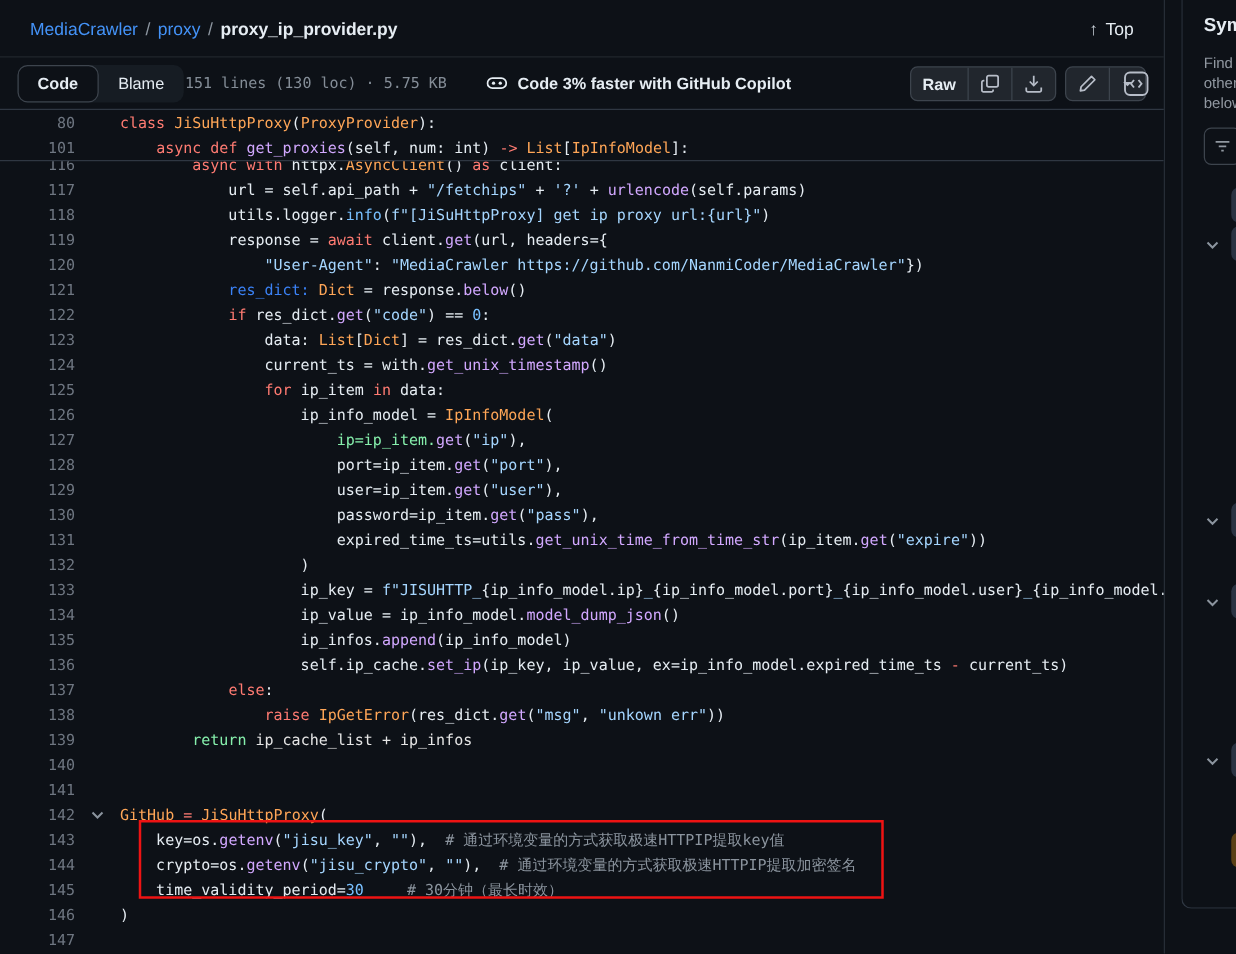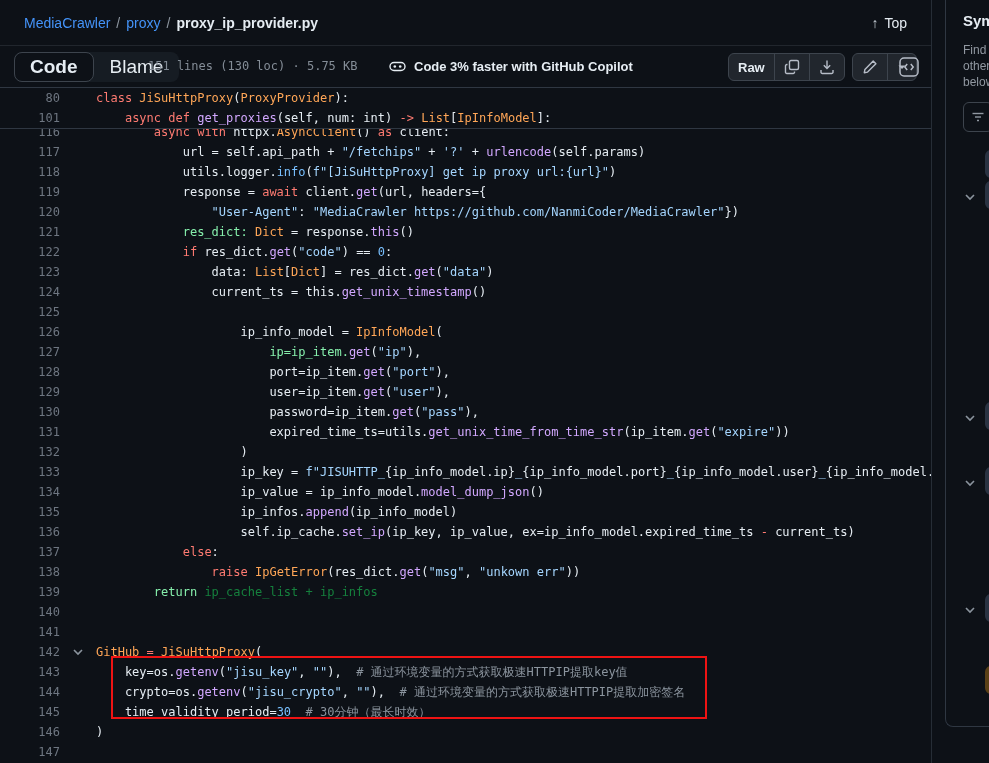--- a/index.html
+++ b/index.html
@@ -16,21 +16,21 @@
   .crumbbar a { color:#4493f8; text-decoration:none; cursor:pointer; }
   .crumb-sep { color:#8d96a0; padding:0 6px; }
   .crumb-file { font-weight:700; color:#e6edf3; }
   .topbtn { margin-left:auto; display:flex; align-items:center; gap:6px;
             font-size:14px; color:#e6edf3; cursor:pointer; }
   .topbtn .arrow { color:#c9d1d9; font-size:14px; }
 
   .toolbar { position:relative; height:42px; border-bottom:1px solid #2f3742; }
   .seg { position:absolute; left:14px; top:6px; height:30px; display:flex;
          background:#161c23; border-radius:8px; }
-  .seg .item { padding:0 15px; height:30px; line-height:28px; font-size:19px;
+  .seg .item { padding:0 15px; height:30px; line-height:28px; font-size:13px;
                color:#e6edf3; border-radius:8px; border:1px solid transparent; cursor:pointer; }
   .seg .active { background:#0d1117; border-color:#3d444d; font-weight:700; }
   .filemeta { position:absolute; left:148px; top:13px; font-size:12px; color:#848d97;
               font-family:"DejaVu Sans Mono", monospace; }
   .copilot { position:absolute; left:389px; top:12px; display:flex; gap:8px;
              align-items:center; font-size:13px; font-weight:700; color:#e6edf3; }
   .btngroup { position:absolute; top:7px; height:28px; display:flex;
               border:1px solid #3d444d; border-radius:6px; background:#21262d; overflow:hidden; }
   .btngroup .btn { height:26px; display:flex; align-items:center; padding:0 9px;
                    font-size:13px; font-weight:700; color:#e6edf3; cursor:pointer;
@@ -148,47 +148,47 @@
         <div class="crow"><div class="ln">101</div><div class="foldcell"></div><div class="codetext"><span style="color: rgb(230, 237, 243);">    </span><span style="color: rgb(255, 123, 114);">async</span><span style="color: rgb(230, 237, 243);"> </span><span style="color: rgb(255, 123, 114);">def</span><span style="color: rgb(230, 237, 243);"> </span><span style="color: rgb(210, 168, 255);">get_proxies</span><span style="color: rgb(230, 237, 243);">(self, num: int) </span><span style="color: rgb(255, 123, 114);">-&gt;</span><span style="color: rgb(230, 237, 243);"> </span><span style="color: rgb(255, 166, 87);">List</span><span style="color: rgb(230, 237, 243);">[</span><span style="color: rgb(255, 166, 87);">IpInfoModel</span><span style="color: rgb(230, 237, 243);">]:</span></div></div>
       </div>
     <div class="clipwrap" id="clippedLine">
         <div class="crow"><div class="ln">116</div><div class="foldcell"></div><div class="codetext"><span style="color: rgb(230, 237, 243);">        </span><span style="color: rgb(255, 123, 114);">async</span><span style="color: rgb(230, 237, 243);"> </span><span style="color: rgb(255, 123, 114);">with</span><span style="color: rgb(230, 237, 243);"> httpx.</span><span style="color: rgb(255, 166, 87);">AsyncClient</span><span style="color: rgb(230, 237, 243);">() </span><span style="color: rgb(255, 123, 114);">as</span><span style="color: rgb(230, 237, 243);"> client:</span></div></div>
       </div>
     <div id="codeLines">
         <div class="crow"><div class="ln">117</div><div class="foldcell"></div><div class="codetext"><span style="color: rgb(230, 237, 243);">            url = self.api_path + </span><span style="color: rgb(165, 214, 255);">"/fetchips"</span><span style="color: rgb(230, 237, 243);"> + </span><span style="color: rgb(165, 214, 255);">'?'</span><span style="color: rgb(230, 237, 243);"> + </span><span style="color: rgb(210, 168, 255);">urlencode</span><span style="color: rgb(230, 237, 243);">(self.params)</span></div></div>
         <div class="crow"><div class="ln">118</div><div class="foldcell"></div><div class="codetext"><span style="color: rgb(230, 237, 243);">            utils.logger.</span><span style="color: rgb(121, 192, 255);">info</span><span style="color: rgb(230, 237, 243);">(</span><span style="color: rgb(165, 214, 255);">f"[JiSuHttpProxy] get ip proxy url:{url}"</span><span style="color: rgb(230, 237, 243);">)</span></div></div>
         <div class="crow"><div class="ln">119</div><div class="foldcell"></div><div class="codetext"><span style="color: rgb(230, 237, 243);">            response = </span><span style="color: rgb(255, 123, 114);">await</span><span style="color: rgb(230, 237, 243);"> client.</span><span style="color: rgb(210, 168, 255);">get</span><span style="color: rgb(230, 237, 243);">(url, headers={</span></div></div>
         <div class="crow"><div class="ln">120</div><div class="foldcell"></div><div class="codetext"><span style="color: rgb(230, 237, 243);">                </span><span style="color: rgb(165, 214, 255);">"User-Agent"</span><span style="color: rgb(230, 237, 243);">: </span><span style="color: rgb(165, 214, 255);">"MediaCrawler https://github.com/NanmiCoder/MediaCrawler"</span><span style="color: rgb(230, 237, 243);">})</span></div></div>
-        <div class="crow"><div class="ln">121</div><div class="foldcell"></div><div class="codetext"><span style="color: #86efac;">            res_dict: </span><span style="color: rgb(255, 166, 87);">Dict</span><span style="color: rgb(230, 237, 243);"> = response.</span><span style="color: rgb(210, 168, 255);">this</span><span style="color: rgb(230, 237, 243);">()</span></div></div>
+        <div class="crow"><div class="ln">121</div><div class="foldcell"></div><div class="codetext"><span style="color: #3b82f6;">            res_dict: </span><span style="color: rgb(255, 166, 87);">Dict</span><span style="color: rgb(230, 237, 243);"> = response.</span><span style="color: rgb(210, 168, 255);">below</span><span style="color: rgb(230, 237, 243);">()</span></div></div>
         <div class="crow"><div class="ln">122</div><div class="foldcell"></div><div class="codetext"><span style="color: rgb(230, 237, 243);">            </span><span style="color: rgb(255, 123, 114);">if</span><span style="color: rgb(230, 237, 243);"> res_dict.</span><span style="color: rgb(210, 168, 255);">get</span><span style="color: rgb(230, 237, 243);">(</span><span style="color: rgb(165, 214, 255);">"code"</span><span style="color: rgb(230, 237, 243);">) == </span><span style="color: rgb(121, 192, 255);">0</span><span style="color: rgb(230, 237, 243);">:</span></div></div>
         <div class="crow"><div class="ln">123</div><div class="foldcell"></div><div class="codetext"><span style="color: rgb(230, 237, 243);">                data: </span><span style="color: rgb(255, 166, 87);">List</span><span style="color: rgb(230, 237, 243);">[</span><span style="color: rgb(255, 166, 87);">Dict</span><span style="color: rgb(230, 237, 243);">] = res_dict.</span><span style="color: rgb(210, 168, 255);">get</span><span style="color: rgb(230, 237, 243);">(</span><span style="color: rgb(165, 214, 255);">"data"</span><span style="color: rgb(230, 237, 243);">)</span></div></div>
-        <div class="crow"><div class="ln">124</div><div class="foldcell"></div><div class="codetext"><span style="color: rgb(230, 237, 243);">                current_ts = this.</span><span style="color: rgb(210, 168, 255);">get_unix_timestamp</span><span style="color: rgb(230, 237, 243);">()</span></div></div>
-        <div class="crow"><div class="ln">125</div><div class="foldcell"></div></div>
+        <div class="crow"><div class="ln">124</div><div class="foldcell"></div><div class="codetext"><span style="color: rgb(230, 237, 243);">                current_ts = with.</span><span style="color: rgb(210, 168, 255);">get_unix_timestamp</span><span style="color: rgb(230, 237, 243);">()</span></div></div>
+        <div class="crow"><div class="ln">125</div><div class="foldcell"></div><div class="codetext"><span style="color: rgb(230, 237, 243);">                </span><span style="color: rgb(255, 123, 114);">for</span><span style="color: rgb(230, 237, 243);"> ip_item </span><span style="color: rgb(255, 123, 114);">in</span><span style="color: rgb(230, 237, 243);"> data:</span></div></div>
         <div class="crow"><div class="ln">126</div><div class="foldcell"></div><div class="codetext"><span style="color: rgb(230, 237, 243);">                    ip_info_model = </span><span style="color: rgb(255, 166, 87);">IpInfoModel</span><span style="color: rgb(230, 237, 243);">(</span></div></div>
         <div class="crow"><div class="ln">127</div><div class="foldcell"></div><div class="codetext"><span style="color: #86efac;">                        ip=ip_item.</span><span style="color: rgb(210, 168, 255);">get</span><span style="color: rgb(230, 237, 243);">(</span><span style="color: rgb(165, 214, 255);">"ip"</span><span style="color: rgb(230, 237, 243);">),</span></div></div>
         <div class="crow"><div class="ln">128</div><div class="foldcell"></div><div class="codetext"><span style="color: rgb(230, 237, 243);">                        port=ip_item.</span><span style="color: rgb(210, 168, 255);">get</span><span style="color: rgb(230, 237, 243);">(</span><span style="color: rgb(165, 214, 255);">"port"</span><span style="color: rgb(230, 237, 243);">),</span></div></div>
         <div class="crow"><div class="ln">129</div><div class="foldcell"></div><div class="codetext"><span style="color: rgb(230, 237, 243);">                        user=ip_item.</span><span style="color: rgb(210, 168, 255);">get</span><span style="color: rgb(230, 237, 243);">(</span><span style="color: rgb(165, 214, 255);">"user"</span><span style="color: rgb(230, 237, 243);">),</span></div></div>
         <div class="crow"><div class="ln">130</div><div class="foldcell"></div><div class="codetext"><span style="color: rgb(230, 237, 243);">                        password=ip_item.</span><span style="color: rgb(210, 168, 255);">get</span><span style="color: rgb(230, 237, 243);">(</span><span style="color: rgb(165, 214, 255);">"pass"</span><span style="color: rgb(230, 237, 243);">),</span></div></div>
         <div class="crow"><div class="ln">131</div><div class="foldcell"></div><div class="codetext"><span style="color: rgb(230, 237, 243);">                        expired_time_ts=utils.</span><span style="color: rgb(210, 168, 255);">get_unix_time_from_time_str</span><span style="color: rgb(230, 237, 243);">(ip_item.</span><span style="color: rgb(210, 168, 255);">get</span><span style="color: rgb(230, 237, 243);">(</span><span style="color: rgb(165, 214, 255);">"expire"</span><span style="color: rgb(230, 237, 243);">))</span></div></div>
         <div class="crow"><div class="ln">132</div><div class="foldcell"></div><div class="codetext"><span style="color: rgb(230, 237, 243);">                    )</span></div></div>
         <div class="crow"><div class="ln">133</div><div class="foldcell"></div><div class="codetext"><span style="color: rgb(230, 237, 243);">                    ip_key = </span><span style="color: rgb(165, 214, 255);">f"JISUHTTP_</span><span style="color: rgb(230, 237, 243);">{ip_info_model.ip}</span><span style="color: rgb(165, 214, 255);">_</span><span style="color: rgb(230, 237, 243);">{ip_info_model.port}</span><span style="color: rgb(165, 214, 255);">_</span><span style="color: rgb(230, 237, 243);">{ip_info_model.user}</span><span style="color: rgb(165, 214, 255);">_</span><span style="color: rgb(230, 237, 243);">{ip_info_model.password}</span></div></div>
         <div class="crow"><div class="ln">134</div><div class="foldcell"></div><div class="codetext"><span style="color: rgb(230, 237, 243);">                    ip_value = ip_info_model.</span><span style="color: rgb(210, 168, 255);">model_dump_json</span><span style="color: rgb(230, 237, 243);">()</span></div></div>
         <div class="crow"><div class="ln">135</div><div class="foldcell"></div><div class="codetext"><span style="color: rgb(230, 237, 243);">                    ip_infos.</span><span style="color: rgb(210, 168, 255);">append</span><span style="color: rgb(230, 237, 243);">(ip_info_model)</span></div></div>
         <div class="crow"><div class="ln">136</div><div class="foldcell"></div><div class="codetext"><span style="color: rgb(230, 237, 243);">                    self.ip_cache.</span><span style="color: rgb(210, 168, 255);">set_ip</span><span style="color: rgb(230, 237, 243);">(ip_key, ip_value, ex=ip_info_model.expired_time_ts </span><span style="color: rgb(255, 123, 114);">-</span><span style="color: rgb(230, 237, 243);"> current_ts)</span></div></div>
         <div class="crow"><div class="ln">137</div><div class="foldcell"></div><div class="codetext"><span style="color: rgb(230, 237, 243);">            </span><span style="color: rgb(255, 123, 114);">else</span><span style="color: rgb(230, 237, 243);">:</span></div></div>
         <div class="crow"><div class="ln">138</div><div class="foldcell"></div><div class="codetext"><span style="color: rgb(230, 237, 243);">                </span><span style="color: rgb(255, 123, 114);">raise</span><span style="color: rgb(230, 237, 243);"> </span><span style="color: rgb(255, 166, 87);">IpGetError</span><span style="color: rgb(230, 237, 243);">(res_dict.</span><span style="color: rgb(210, 168, 255);">get</span><span style="color: rgb(230, 237, 243);">(</span><span style="color: rgb(165, 214, 255);">"msg"</span><span style="color: rgb(230, 237, 243);">, </span><span style="color: rgb(165, 214, 255);">"unkown err"</span><span style="color: rgb(230, 237, 243);">))</span></div></div>
-        <div class="crow"><div class="ln">139</div><div class="foldcell"></div><div class="codetext"><span style="color: rgb(230, 237, 243);">        </span><span style="color: #86efac;">return</span><span style="color: #15803d;"> ip_cache_list + ip_infos</span></div></div>
+        <div class="crow"><div class="ln">139</div><div class="foldcell"></div><div class="codetext"><span style="color: rgb(230, 237, 243);">        </span><span style="color: #86efac;">return</span><span style="color: #e5e5e5;"> ip_cache_list + ip_infos</span></div></div>
         <div class="crow"><div class="ln">140</div><div class="foldcell"></div><div class="codetext"></div></div>
         <div class="crow"><div class="ln">141</div><div class="foldcell"></div><div class="codetext"></div></div>
         <div class="crow"><div class="ln">142</div><div class="foldcell"><svg width="12" height="12" viewBox="0 0 12 12">
               <path d="M2 4 L6 8 L10 4" fill="none" stroke="#8b949e" stroke-width="1.6"></path>
             </svg></div><div class="codetext"><span style="color: rgb(255, 166, 87);">GitHub</span><span style="color: rgb(230, 237, 243);"> </span><span style="color: rgb(255, 123, 114);">=</span><span style="color: rgb(230, 237, 243);"> </span><span style="color: rgb(255, 166, 87);">JiSuHttpProxy</span><span style="color: rgb(230, 237, 243);">(</span></div></div>
         <div class="crow"><div class="ln">143</div><div class="foldcell"></div><div class="codetext"><span style="color: rgb(230, 237, 243);">    key=os.</span><span style="color: rgb(210, 168, 255);">getenv</span><span style="color: rgb(230, 237, 243);">(</span><span style="color: rgb(165, 214, 255);">"jisu_key"</span><span style="color: rgb(230, 237, 243);">, </span><span style="color: rgb(165, 214, 255);">""</span><span style="color: rgb(230, 237, 243);">),  </span><span style="color: rgb(139, 148, 158);"># 通过环境变量的方式获取极速HTTPIP提取key值</span></div></div>
         <div class="crow"><div class="ln">144</div><div class="foldcell"></div><div class="codetext"><span style="color: rgb(230, 237, 243);">    crypto=os.</span><span style="color: rgb(210, 168, 255);">getenv</span><span style="color: rgb(230, 237, 243);">(</span><span style="color: rgb(165, 214, 255);">"jisu_crypto"</span><span style="color: rgb(230, 237, 243);">, </span><span style="color: rgb(165, 214, 255);">""</span><span style="color: rgb(230, 237, 243);">),  </span><span style="color: rgb(139, 148, 158);"># 通过环境变量的方式获取极速HTTPIP提取加密签名</span></div></div>
-        <div class="crow"><div class="ln">145</div><div class="foldcell"></div><div class="codetext"><span style="color: rgb(230, 237, 243);">    time_validity_period=</span><span style="color: rgb(121, 192, 255);">30</span><span style="color: rgb(230, 237, 243);">  </span><span style="color: rgb(139, 148, 158);"># 30分钟（最长时效）</span></div></div>
+        <div class="crow"><div class="ln">145</div><div class="foldcell"></div><div class="codetext"><span style="color: rgb(230, 237, 243);">    time_validity_period=</span><span style="color: rgb(121, 192, 255);">30</span><span style="color: rgb(230, 237, 243);">  </span><span style="color: rgb(139, 148, 158); margin-left: 20px;"># 30分钟（最长时效）</span></div></div>
         <div class="crow"><div class="ln">146</div><div class="foldcell"></div><div class="codetext"><span style="color: rgb(230, 237, 243);">)</span></div></div>
         <div class="crow"><div class="ln">147</div><div class="foldcell"></div><div class="codetext"></div></div>
       </div>
     <div class="annbox" id="annBox" style="left: 111px; top: 568px; width: 596px; height: 63px; border-color: rgb(238, 19, 19);"></div>
   </div>
 </div>
 
 <div class="sidebar">
   <div class="sb-title">Symbols</div>
   <div class="sb-desc" id="sbDesc">

